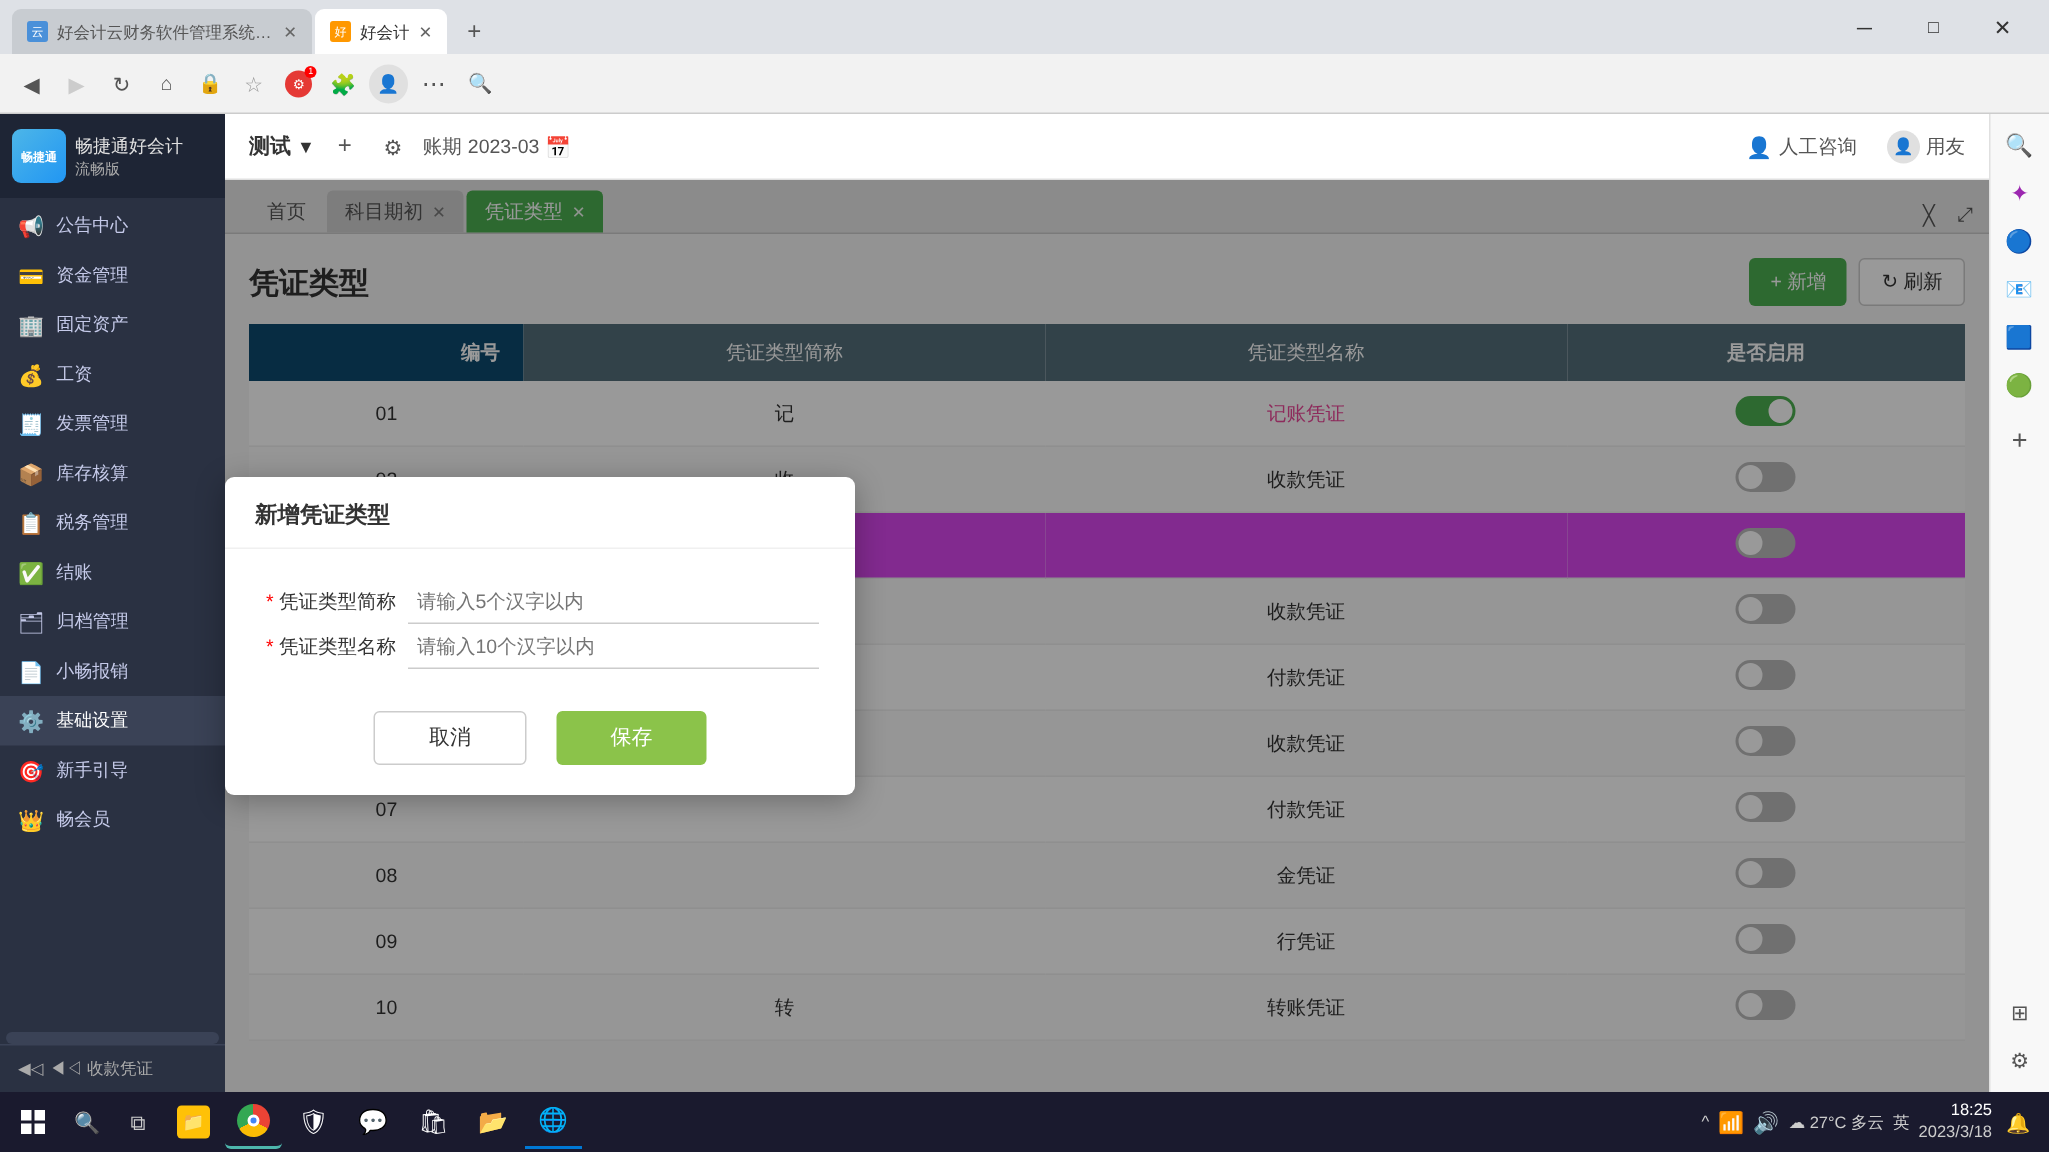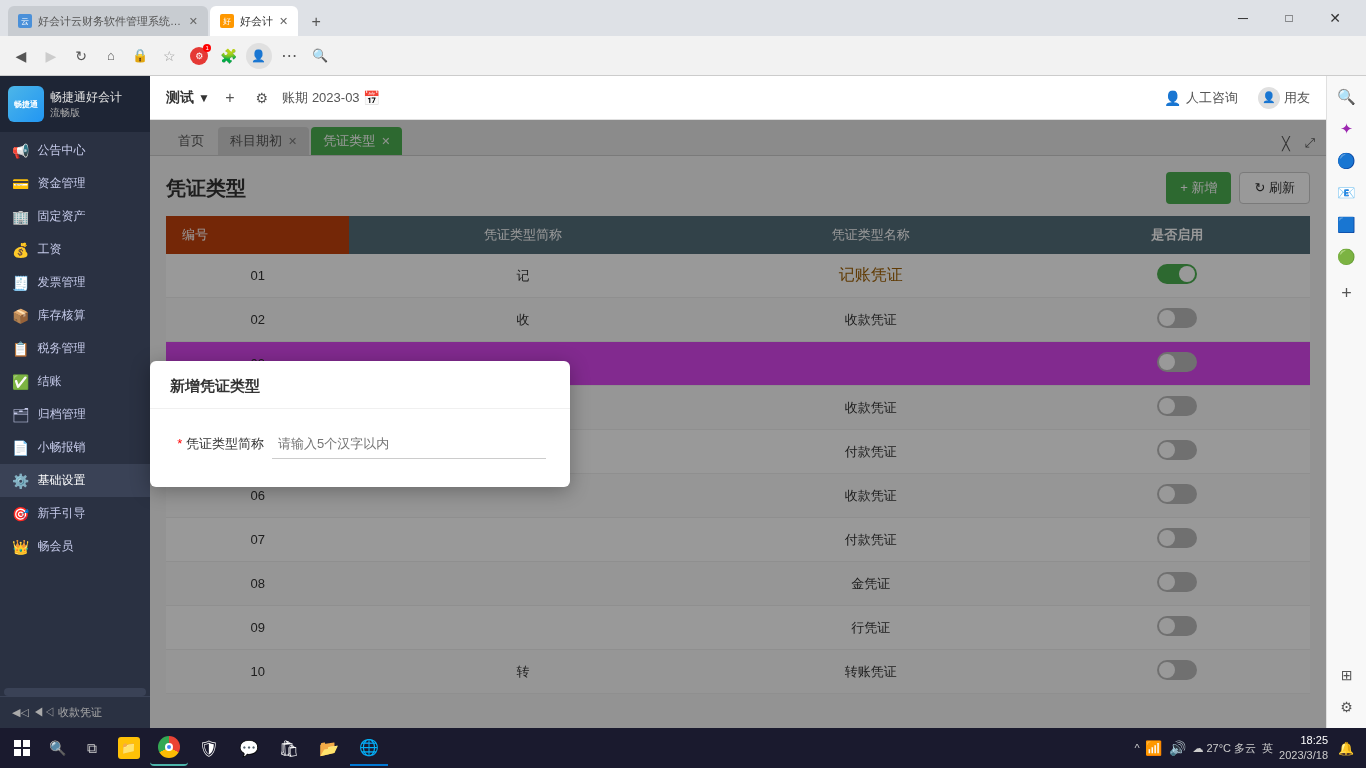--- a/index.html
+++ b/index.html
@@ -173,31 +173,31 @@
         <h1 style="font-size:20px;font-weight:bold;color:#333;">凭证类型</h1>
         <div style="display:flex;gap:8px;">
           <button style="background:#4caf50;color:white;border:none;padding:6px 14px;border-radius:4px;cursor:pointer;font-size:13px;">+ 新增</button>
           <button style="background:white;color:#333;border:1px solid #ccc;padding:6px 14px;border-radius:4px;cursor:pointer;font-size:13px;">↻ 刷新</button>
         </div>
       </div>
 
       <table style="width:100%;border-collapse:collapse;background:white;">
         <thead>
           <tr>
-            <th style="background:#c2410c;color:white;padding:10px 16px;text-align:left;font-size:13px;font-weight:normal;">编号</th>
+            <th style="background:#0c4a6e;color:white;padding:10px 16px;text-align:right;font-size:13px;font-weight:bold;">编号</th>
             <th style="background:#546e7a;color:white;padding:10px 16px;text-align:center;font-size:13px;font-weight:normal;">凭证类型简称</th>
             <th style="background:#546e7a;color:white;padding:10px 16px;text-align:center;font-size:13px;font-weight:normal;">凭证类型名称</th>
             <th style="background:#546e7a;color:white;padding:10px 16px;text-align:center;font-size:13px;font-weight:bold;">是否启用</th>
           </tr>
         </thead>
         <tbody id="table-body">
         <tr style="background: rgb(255, 255, 255);">
               <td style="padding: 10px 16px; text-align: center; font-size: 13px; color: rgb(51, 51, 51); border-bottom: 1px solid rgb(238, 238, 238);">01</td>
               <td style="padding: 10px 16px; text-align: center; font-size: 13px; color: rgb(51, 51, 51); border-bottom: 1px solid rgb(238, 238, 238);">记</td>
-              <td style="padding: 10px 16px; text-align: center; font-size: 16px; color: #a16207; border-bottom: 1px solid rgb(238, 238, 238);">记账凭证</td>
+              <td style="padding: 10px 16px; text-align: center; font-size: 13px; color: #ec4899; border-bottom: 1px solid rgb(238, 238, 238);">记账凭证</td>
               <td style="padding: 10px 16px; text-align: center; border-bottom: 1px solid rgb(238, 238, 238);"><div style="width: 40px; height: 20px; background: rgb(76, 175, 80); border-radius: 10px; position: relative; display: inline-block; cursor: pointer;"><div style="position: absolute; width: 16px; height: 16px; background: white; border-radius: 50%; top: 2px; right: 2px;"></div></div></td>
             </tr>
             <tr style="background: rgb(250, 250, 250);">
               <td style="padding: 10px 16px; text-align: center; font-size: 13px; color: rgb(51, 51, 51); border-bottom: 1px solid rgb(238, 238, 238);">02</td>
               <td style="padding: 10px 16px; text-align: center; font-size: 13px; color: rgb(51, 51, 51); border-bottom: 1px solid rgb(238, 238, 238);">收</td>
               <td style="padding: 10px 16px; text-align: center; font-size: 13px; color: rgb(51, 51, 51); border-bottom: 1px solid rgb(238, 238, 238);">收款凭证</td>
               <td style="padding: 10px 16px; text-align: center; border-bottom: 1px solid rgb(238, 238, 238);"><div style="width: 40px; height: 20px; background: rgb(187, 187, 187); border-radius: 10px; position: relative; display: inline-block; cursor: pointer;"><div style="position: absolute; width: 16px; height: 16px; background: white; border-radius: 50%; top: 2px; left: 2px;"></div></div></td>
             </tr>
             <tr style="background: #d946ef;">
               <td style="padding: 10px 16px; text-align: center; font-size: 13px; color: rgb(51, 51, 51); border-bottom: 1px solid rgb(238, 238, 238);">03</td>
@@ -271,20 +271,31 @@
         <span style="font-size:15px;font-weight:bold;color:#333;flex:1;">新增凭证类型</span>
       </div>
       <div style="padding:20px 24px 8px 24px;">
         <div style="display:flex;align-items:center;">
           <label style="width:90px;text-align:right;font-size:13px;color:#333;flex-shrink:0;">
             <span style="color:red;">*</span>
             <span>凭证类型简称</span>
           </label>
           <input style="flex: 1 1 0%; height: 30px; border-top: none; border-right: none; border-left: none; border-image: initial; border-bottom: 1px solid rgb(204, 204, 204); outline: none; font-size: 13px; padding: 0px 6px; color: rgb(153, 153, 153); margin-left: 8px;" placeholder="请输入5个汉字以内">
         </div>
+        <div style="display:flex;align-items:center;margin-bottom:20px;">
+          <label style="width:90px;text-align:right;font-size:13px;color:#333;flex-shrink:0;">
+            <span style="color:red;">*</span>
+            <span>凭证类型名称</span>
+          </label>
+          <input style="flex: 1 1 0%; height: 30px; border-top: none; border-right: none; border-left: none; border-image: initial; border-bottom: 1px solid rgb(204, 204, 204); outline: none; font-size: 13px; padding: 0px 6px; color: rgb(153, 153, 153); margin-left: 8px;" placeholder="请输入10个汉字以内">
+        </div>
+      </div>
+      <div style="display:flex;justify-content:center;gap:20px;padding:0 24px;">
+        <button style="background:white;color:#333;border:1px solid #ccc;padding:8px 36px;border-radius:4px;cursor:pointer;font-size:14px;">取消</button>
+        <button style="background:#8bc34a;color:white;border:none;padding:8px 36px;border-radius:4px;cursor:pointer;font-size:14px;">保存</button>
       </div>
     </div>
   </div>
 </div>
 
 <div style="height:40px;background:#1a1a2e;display:flex;align-items:center;padding:0 4px;gap:2px;color:white;">
   <div style="width:36px;height:36px;display:flex;align-items:center;justify-content:center;cursor:pointer;border-radius:4px;">
     <svg width="16" height="16" viewBox="0 0 16 16">
         <rect x="0" y="0" width="7" height="7" fill="white"></rect>
         <rect x="9" y="0" width="7" height="7" fill="white"></rect>

